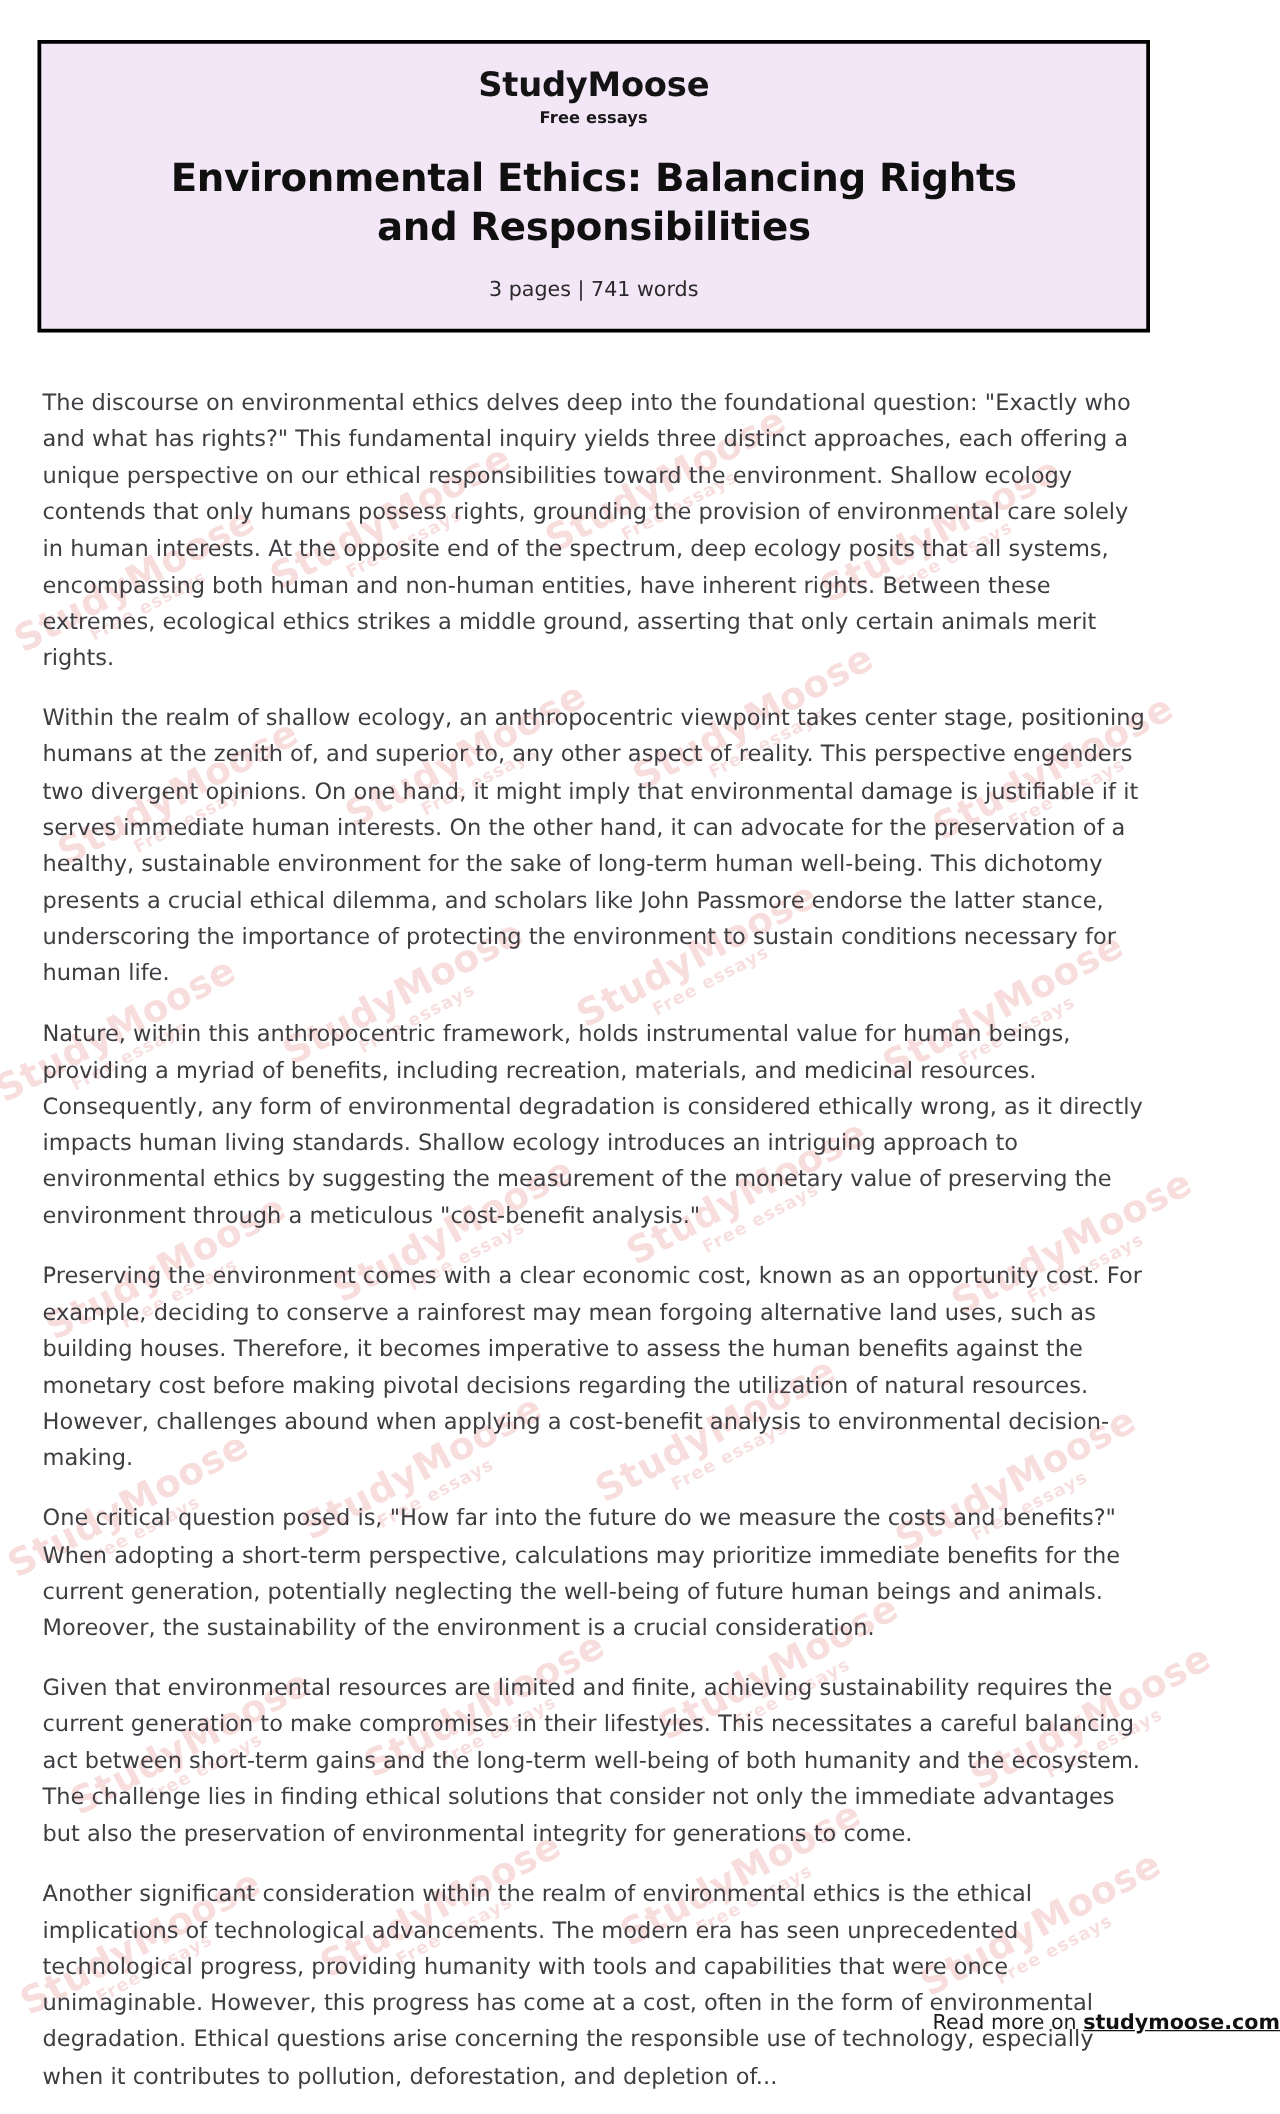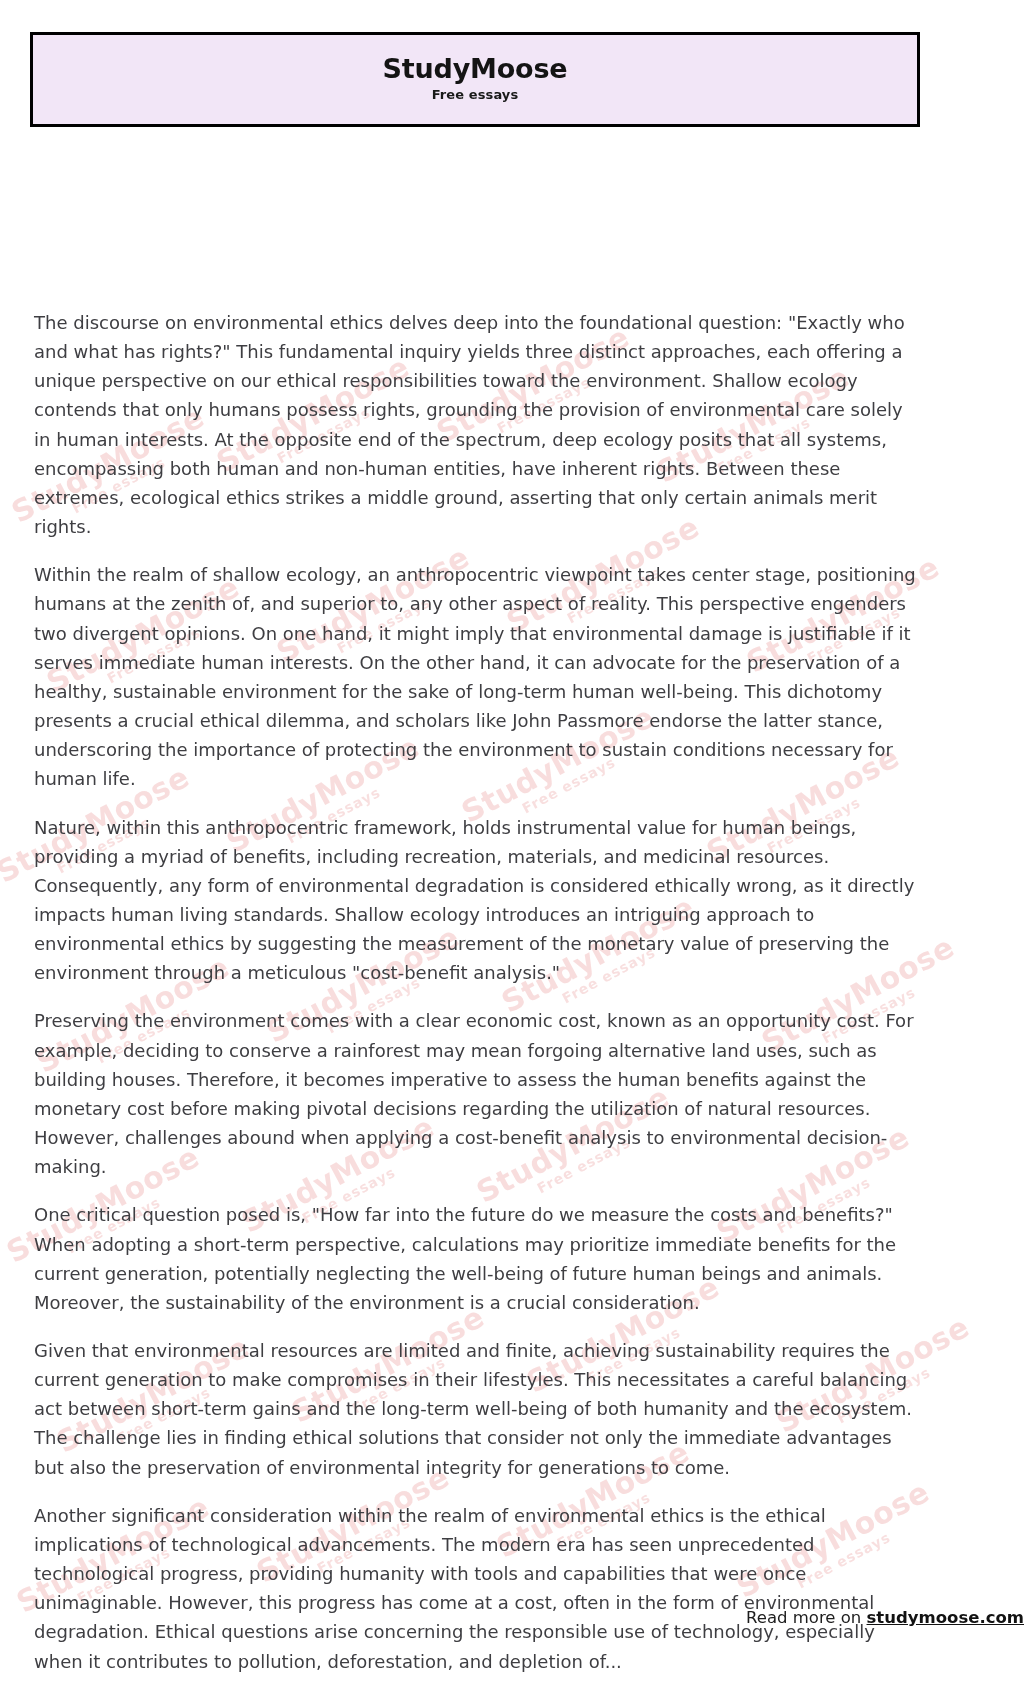--- a/index.html
+++ b/index.html
@@ -245,20 +245,22 @@
     </div>
     <div class="wm" style="left: 730px; top: 1523px; transform: rotate(-28deg);">
       <span class="wm-main">StudyMoose</span>
       <span class="wm-sub">Free essays</span>
     </div>
   </div>
 
 <div id="header-card">
   <div id="brand-name">StudyMoose</div>
   <div id="brand-tagline">Free essays</div>
+  <div id="doc-title">Environmental Ethics: Balancing Rights and Responsibilities</div>
+  <div id="doc-meta">3 pages | 741 words</div>
 </div>
 
 <div id="article">
     <p class="para">The discourse on environmental ethics delves deep into the foundational question: "Exactly who and what has rights?" This fundamental inquiry yields three distinct approaches, each offering a unique perspective on our ethical responsibilities toward the environment. Shallow ecology contends that only humans possess rights, grounding the provision of environmental care solely in human interests. At the opposite end of the spectrum, deep ecology posits that all systems, encompassing both human and non-human entities, have inherent rights. Between these extremes, ecological ethics strikes a middle ground, asserting that only certain animals merit rights.</p>
     <p class="para">Within the realm of shallow ecology, an anthropocentric viewpoint takes center stage, positioning humans at the zenith of, and superior to, any other aspect of reality. This perspective engenders two divergent opinions. On one hand, it might imply that environmental damage is justifiable if it serves immediate human interests. On the other hand, it can advocate for the preservation of a healthy, sustainable environment for the sake of long-term human well-being. This dichotomy presents a crucial ethical dilemma, and scholars like John Passmore endorse the latter stance, underscoring the importance of protecting the environment to sustain conditions necessary for human life.</p>
     <p class="para">Nature, within this anthropocentric framework, holds instrumental value for human beings, providing a myriad of benefits, including recreation, materials, and medicinal resources. Consequently, any form of environmental degradation is considered ethically wrong, as it directly impacts human living standards. Shallow ecology introduces an intriguing approach to environmental ethics by suggesting the measurement of the monetary value of preserving the environment through a meticulous "cost-benefit analysis."</p>
     <p class="para">Preserving the environment comes with a clear economic cost, known as an opportunity cost. For example, deciding to conserve a rainforest may mean forgoing alternative land uses, such as building houses. Therefore, it becomes imperative to assess the human benefits against the monetary cost before making pivotal decisions regarding the utilization of natural resources. However, challenges abound when applying a cost-benefit analysis to environmental decision-making.</p>
     <p class="para">One critical question posed is, "How far into the future do we measure the costs and benefits?" When adopting a short-term perspective, calculations may prioritize immediate benefits for the current generation, potentially neglecting the well-being of future human beings and animals. Moreover, the sustainability of the environment is a crucial consideration.</p>
     <p class="para">Given that environmental resources are limited and finite, achieving sustainability requires the current generation to make compromises in their lifestyles. This necessitates a careful balancing act between short-term gains and the long-term well-being of both humanity and the ecosystem. The challenge lies in finding ethical solutions that consider not only the immediate advantages but also the preservation of environmental integrity for generations to come.</p>
     <p class="para">Another significant consideration within the realm of environmental ethics is the ethical implications of technological advancements. The modern era has seen unprecedented technological progress, providing humanity with tools and capabilities that were once unimaginable. However, this progress has come at a cost, often in the form of environmental degradation. Ethical questions arise concerning the responsible use of technology, especially when it contributes to pollution, deforestation, and depletion of...</p>

